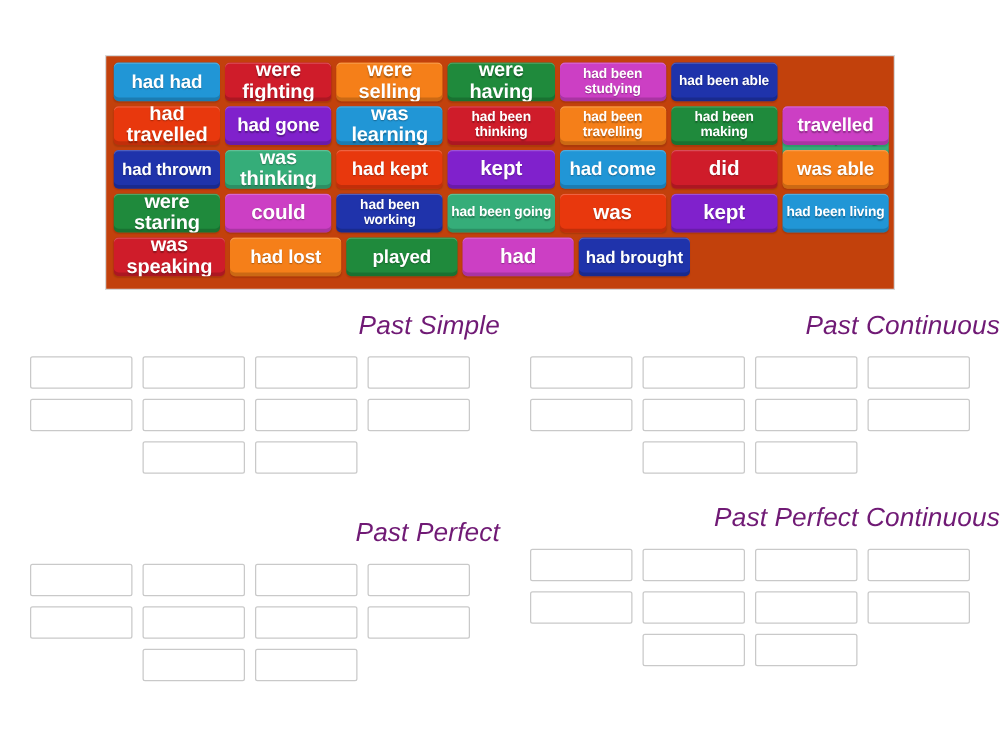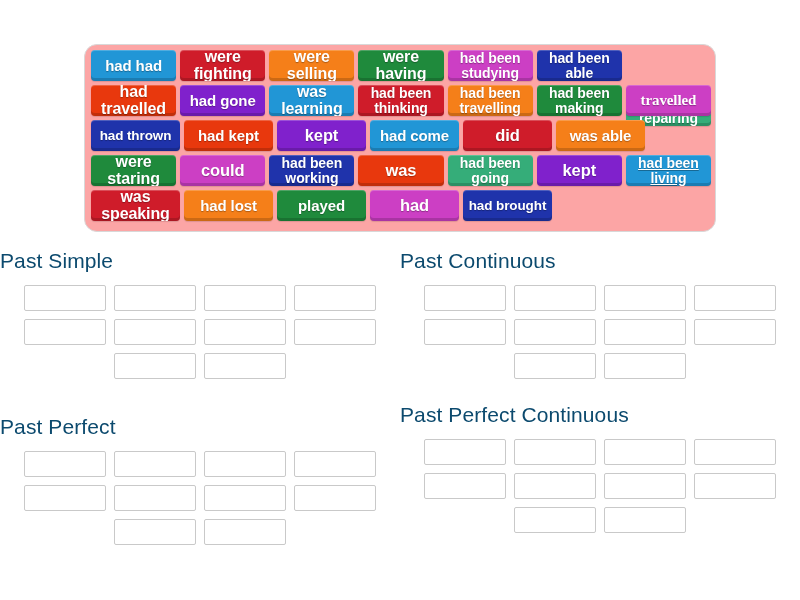--- a/index.html
+++ b/index.html
@@ -19,23 +19,23 @@
     background: #ffffff;
   }
 
   
   #word-bank {
     position: absolute;
     left: 84px;
     top: 44px;
     width: 632px;
     height: 188px;
-    background: #fca5a5;
+    background: #c2410c;
     border: 1px solid #d8d8d8;
-    border-radius: 13px;
+    border-radius: 0;
     padding: 5px 2px 4px 4px;
   }
   .tile-row {
     display: flex;
     flex-direction: row;
     align-items: flex-start;
     height: 34px;
     margin-bottom: 1px;
   }
   .tile {
@@ -61,37 +61,38 @@
     cursor: pointer;
     user-select: none;
   }
   .tile.empty {
     background: transparent;
     box-shadow: none;
     cursor: default;
   }
   .fs-13 { font-size: 13.5px; }
   .fs-12 { font-size: 16px; }
-  .fs-11 { font-size: 14px; }
+  .fs-11 { font-size: 11px; }
   .fs-15 { font-size: 15px; }
   .fs-16 { font-size: 16.5px; }
 
   
   .group {
     position: absolute;
     width: 400px;
   }
   .group-title {
-    text-align: left;
+    text-align: right;
     font-size: 21px;
     font-weight: normal;
-    color: #0c4a6e;
+    color: #701a75;
     letter-spacing: 0.1px;
     margin: 0 0 14px 0;
     line-height: 1;
+    font-style: italic;
   }
   .drop-grid {
     display: flex;
     flex-direction: column;
     align-items: center;
     gap: 8px;
   }
   .drop-row {
     display: flex;
     flex-direction: row;
@@ -126,38 +127,39 @@
         <div class="tile fs-11" style="background: rgb(31, 51, 171);">had been able</div>
         <div class="tile fs-11" style="background: rgb(53, 173, 121); margin-top: 45px;">was repairing</div>
       </div>
       <div class="tile-row">
         <div class="tile fs-12" style="background: rgb(232, 56, 13);">had travelled</div>
         <div class="tile fs-15" style="background: rgb(128, 33, 204);">had gone</div>
         <div class="tile fs-12" style="background: rgb(33, 150, 214);">was learning</div>
         <div class="tile fs-11" style="background: rgb(207, 28, 42);">had been thinking</div>
         <div class="tile fs-11" style="background: rgb(245, 127, 25);">had been travelling</div>
         <div class="tile fs-11" style="background: rgb(31, 138, 60);">had been making</div>
-        <div class="tile fs-15" style="background: rgb(204, 63, 196); font-family: Liberation Serif, serif;">travelled</div>
+        <div class="tile fs-15" style="background: rgb(204, 63, 196);">travelled</div>
       </div>
       <div class="tile-row">
         <div class="tile fs-13" style="background: rgb(31, 51, 171);">had thrown</div>
+        <div class="tile fs-12" style="background: rgb(53, 173, 121);">was thinking</div>
         <div class="tile fs-15" style="background: rgb(232, 56, 13);">had kept</div>
         <div class="tile fs-16" style="background: rgb(128, 33, 204);">kept</div>
         <div class="tile fs-15" style="background: rgb(33, 150, 214);">had come</div>
         <div class="tile fs-16" style="background: rgb(207, 28, 42);">did</div>
         <div class="tile fs-15" style="background: rgb(245, 127, 25);">was able</div>
       </div>
       <div class="tile-row">
         <div class="tile fs-12" style="background: rgb(31, 138, 60); text-align: center;">were staring</div>
         <div class="tile fs-16" style="background: rgb(204, 63, 196);">could</div>
         <div class="tile fs-11" style="background: rgb(31, 51, 171);">had been working</div>
+        <div class="tile fs-11" style="background: rgb(53, 173, 121);">had been going</div>
         <div class="tile fs-16" style="background: rgb(232, 56, 13);">was</div>
-        <div class="tile fs-11" style="background: rgb(53, 173, 121);">had been going</div>
         <div class="tile fs-16" style="background: rgb(128, 33, 204);">kept</div>
-        <div class="tile fs-11" style="background: rgb(33, 150, 214); text-decoration: underline;">had been living</div>
+        <div class="tile fs-11" style="background: rgb(33, 150, 214);">had been living</div>
       </div>
       <div class="tile-row">
         <div class="tile fs-12" style="background: rgb(207, 28, 42);">was speaking</div>
         <div class="tile fs-15" style="background: rgb(245, 127, 25);">had lost</div>
         <div class="tile fs-15" style="background: rgb(31, 138, 60);">played</div>
         <div class="tile fs-16" style="background: rgb(204, 63, 196);">had</div>
         <div class="tile fs-13" style="background: rgb(31, 51, 171);">had brought</div>
         <div class="tile fs-13 empty"></div>
       </div>
     </div>

